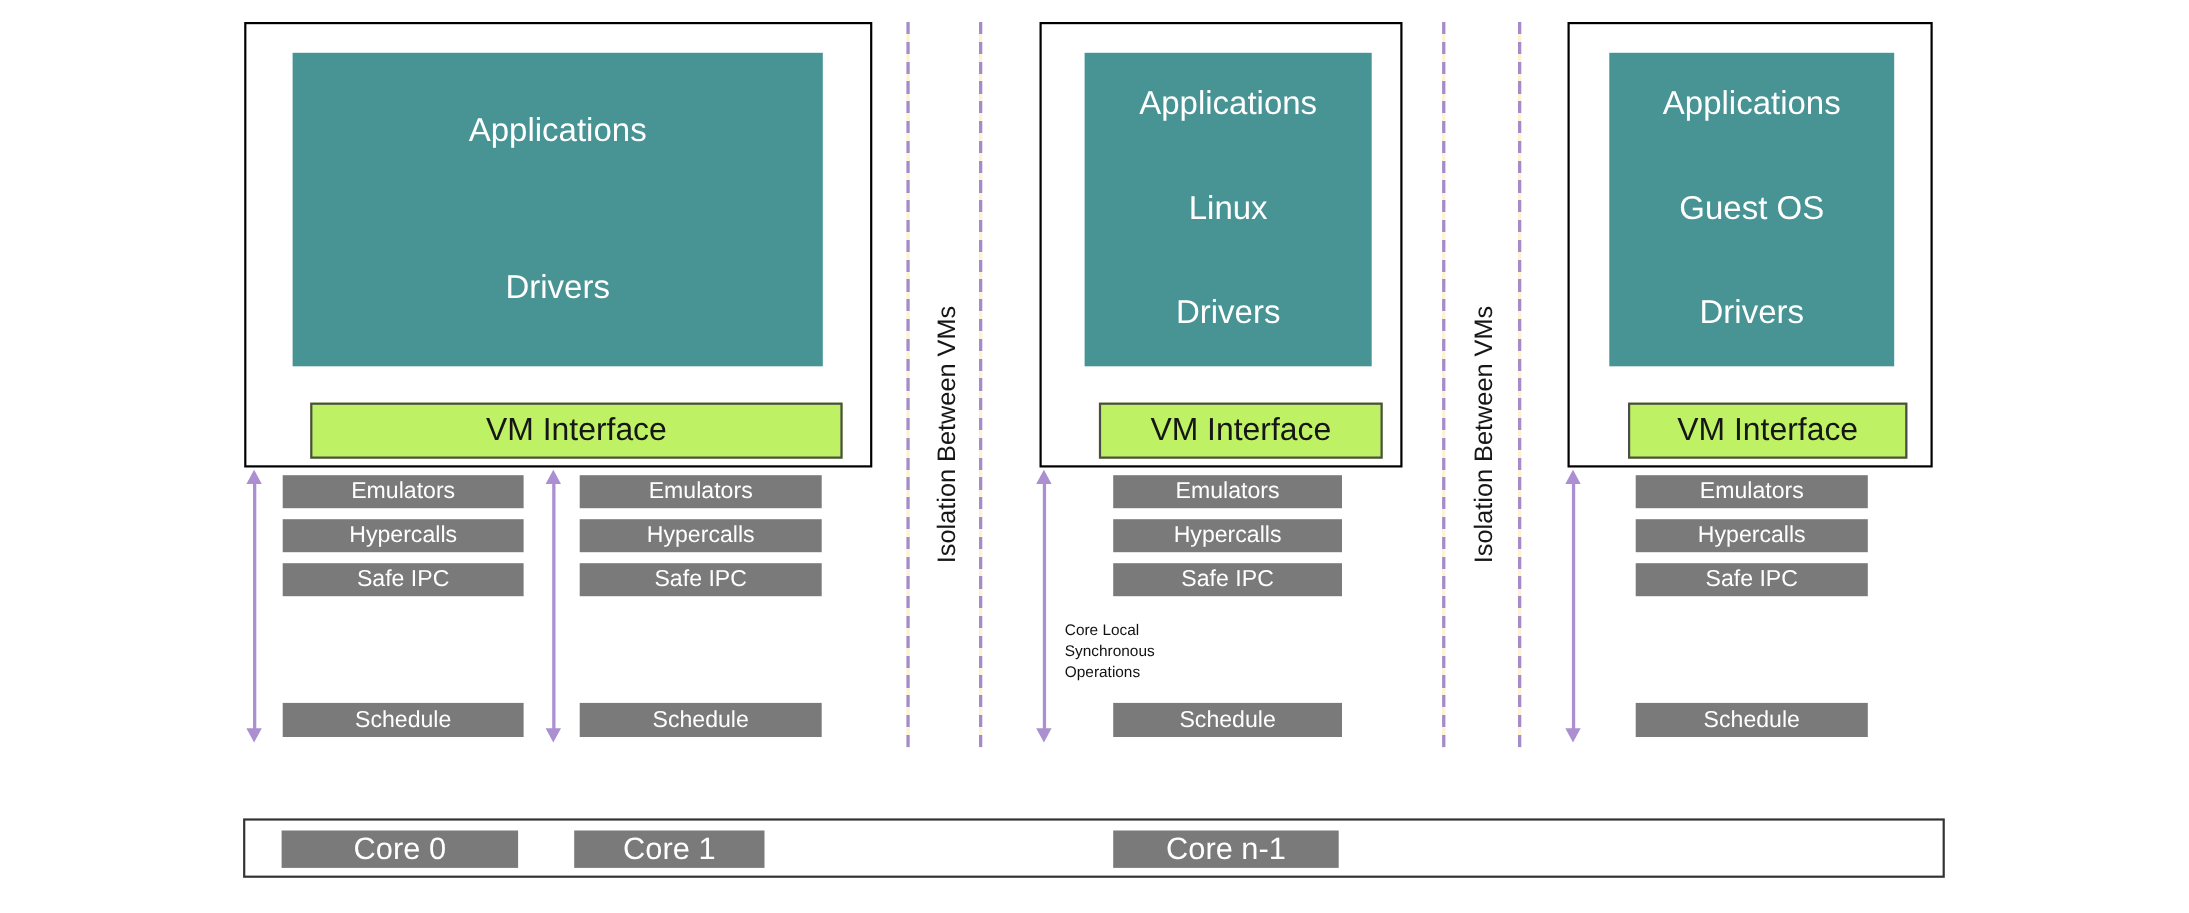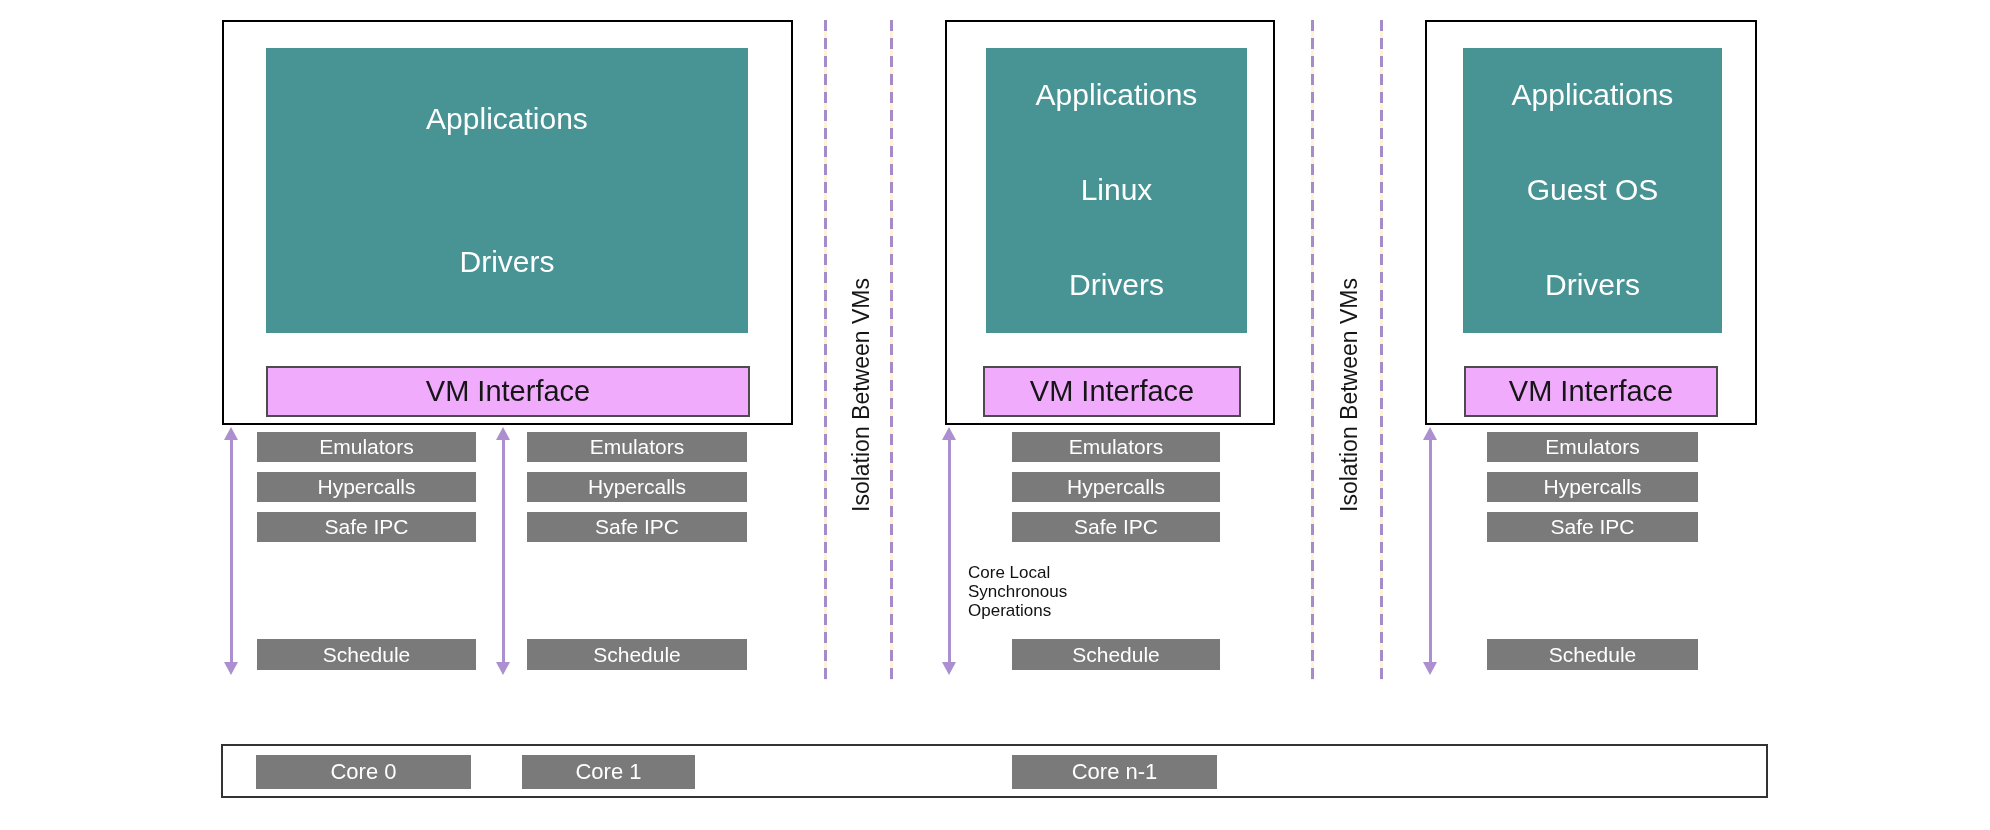--- a/index.html
+++ b/index.html
@@ -12,22 +12,22 @@
     font-family:"Liberation Sans","DejaVu Sans",sans-serif;color:var(--ink);
   }
   .vm-outer{position:absolute;background:#fff;border:2px solid #000;box-sizing:border-box;}
   .teal-box{
     position:absolute;background:var(--teal);color:#fff;display:flex;flex-direction:column;
     text-align:center;font-size:30px;box-sizing:border-box;
   }
   .teal-box .row{flex:1;display:flex;align-items:center;justify-content:center;line-height:1.35;}
   .os-line2{display:block;}
   .vmi{
-    position:absolute;background:#f0abfc;border:2px solid #4c4c4c;box-sizing:border-box;
-    display:flex;align-items:center;justify-content:center;font-size:29px;color:var(--ink);
+    position:absolute;background:#bef264;border:2px solid #4c4c4c;box-sizing:border-box;
+    display:flex;align-items:center;justify-content:center;font-size:29px;color:var(--ink);margin-left:16px;
   }
   .svc{
     position:absolute;background:var(--box-gray);color:#fff;font-size:21px;
     display:flex;align-items:center;justify-content:center;box-sizing:border-box;
   }
   .dash{
     position:absolute;width:3px;top:20px;height:660px;
     background:repeating-linear-gradient(to bottom,var(--dash-purple) 0 11px,var(--dash-cream) 11px 18px);
   }
   .iso-label{
@@ -39,28 +39,28 @@
   .varrow::before{
     content:"";position:absolute;left:0;top:0;width:0;height:0;
     border-left:7px solid transparent;border-right:7px solid transparent;
     border-bottom:13px solid var(--arrow-purple);
   }
   .varrow::after{
     content:"";position:absolute;left:0;bottom:0;width:0;height:0;
     border-left:7px solid transparent;border-right:7px solid transparent;
     border-top:13px solid var(--arrow-purple);
   }
-  .note{position:absolute;font-size:17px;line-height:19px;color:#111;white-space:pre-line;}
+  .note{position:absolute;font-size:14px;line-height:19px;color:#111;white-space:pre-line;}
   .hyp{
     position:absolute;background:var(--teal);border-radius:6px;color:#fff;
     font-weight:bold;font-size:33px;display:flex;align-items:center;justify-content:center;
   }
   .core-outer{position:absolute;background:#fff;border:2px solid #333;box-sizing:border-box;}
   .core{
-    position:absolute;background:var(--box-gray);color:#fff;font-size:22px;height:34px;
+    position:absolute;background:var(--box-gray);color:#fff;font-size:28px;height:34px;
     display:flex;align-items:center;justify-content:center;
   }
 </style>
 </head>
 <body>
 
 <div id="page">
 
   <div class="vm-outer" style="left:222px;top:20px;width:571px;height:405px;">
     <div class="teal-box" style="left:42px;top:26px;width:482px;height:285px;">

